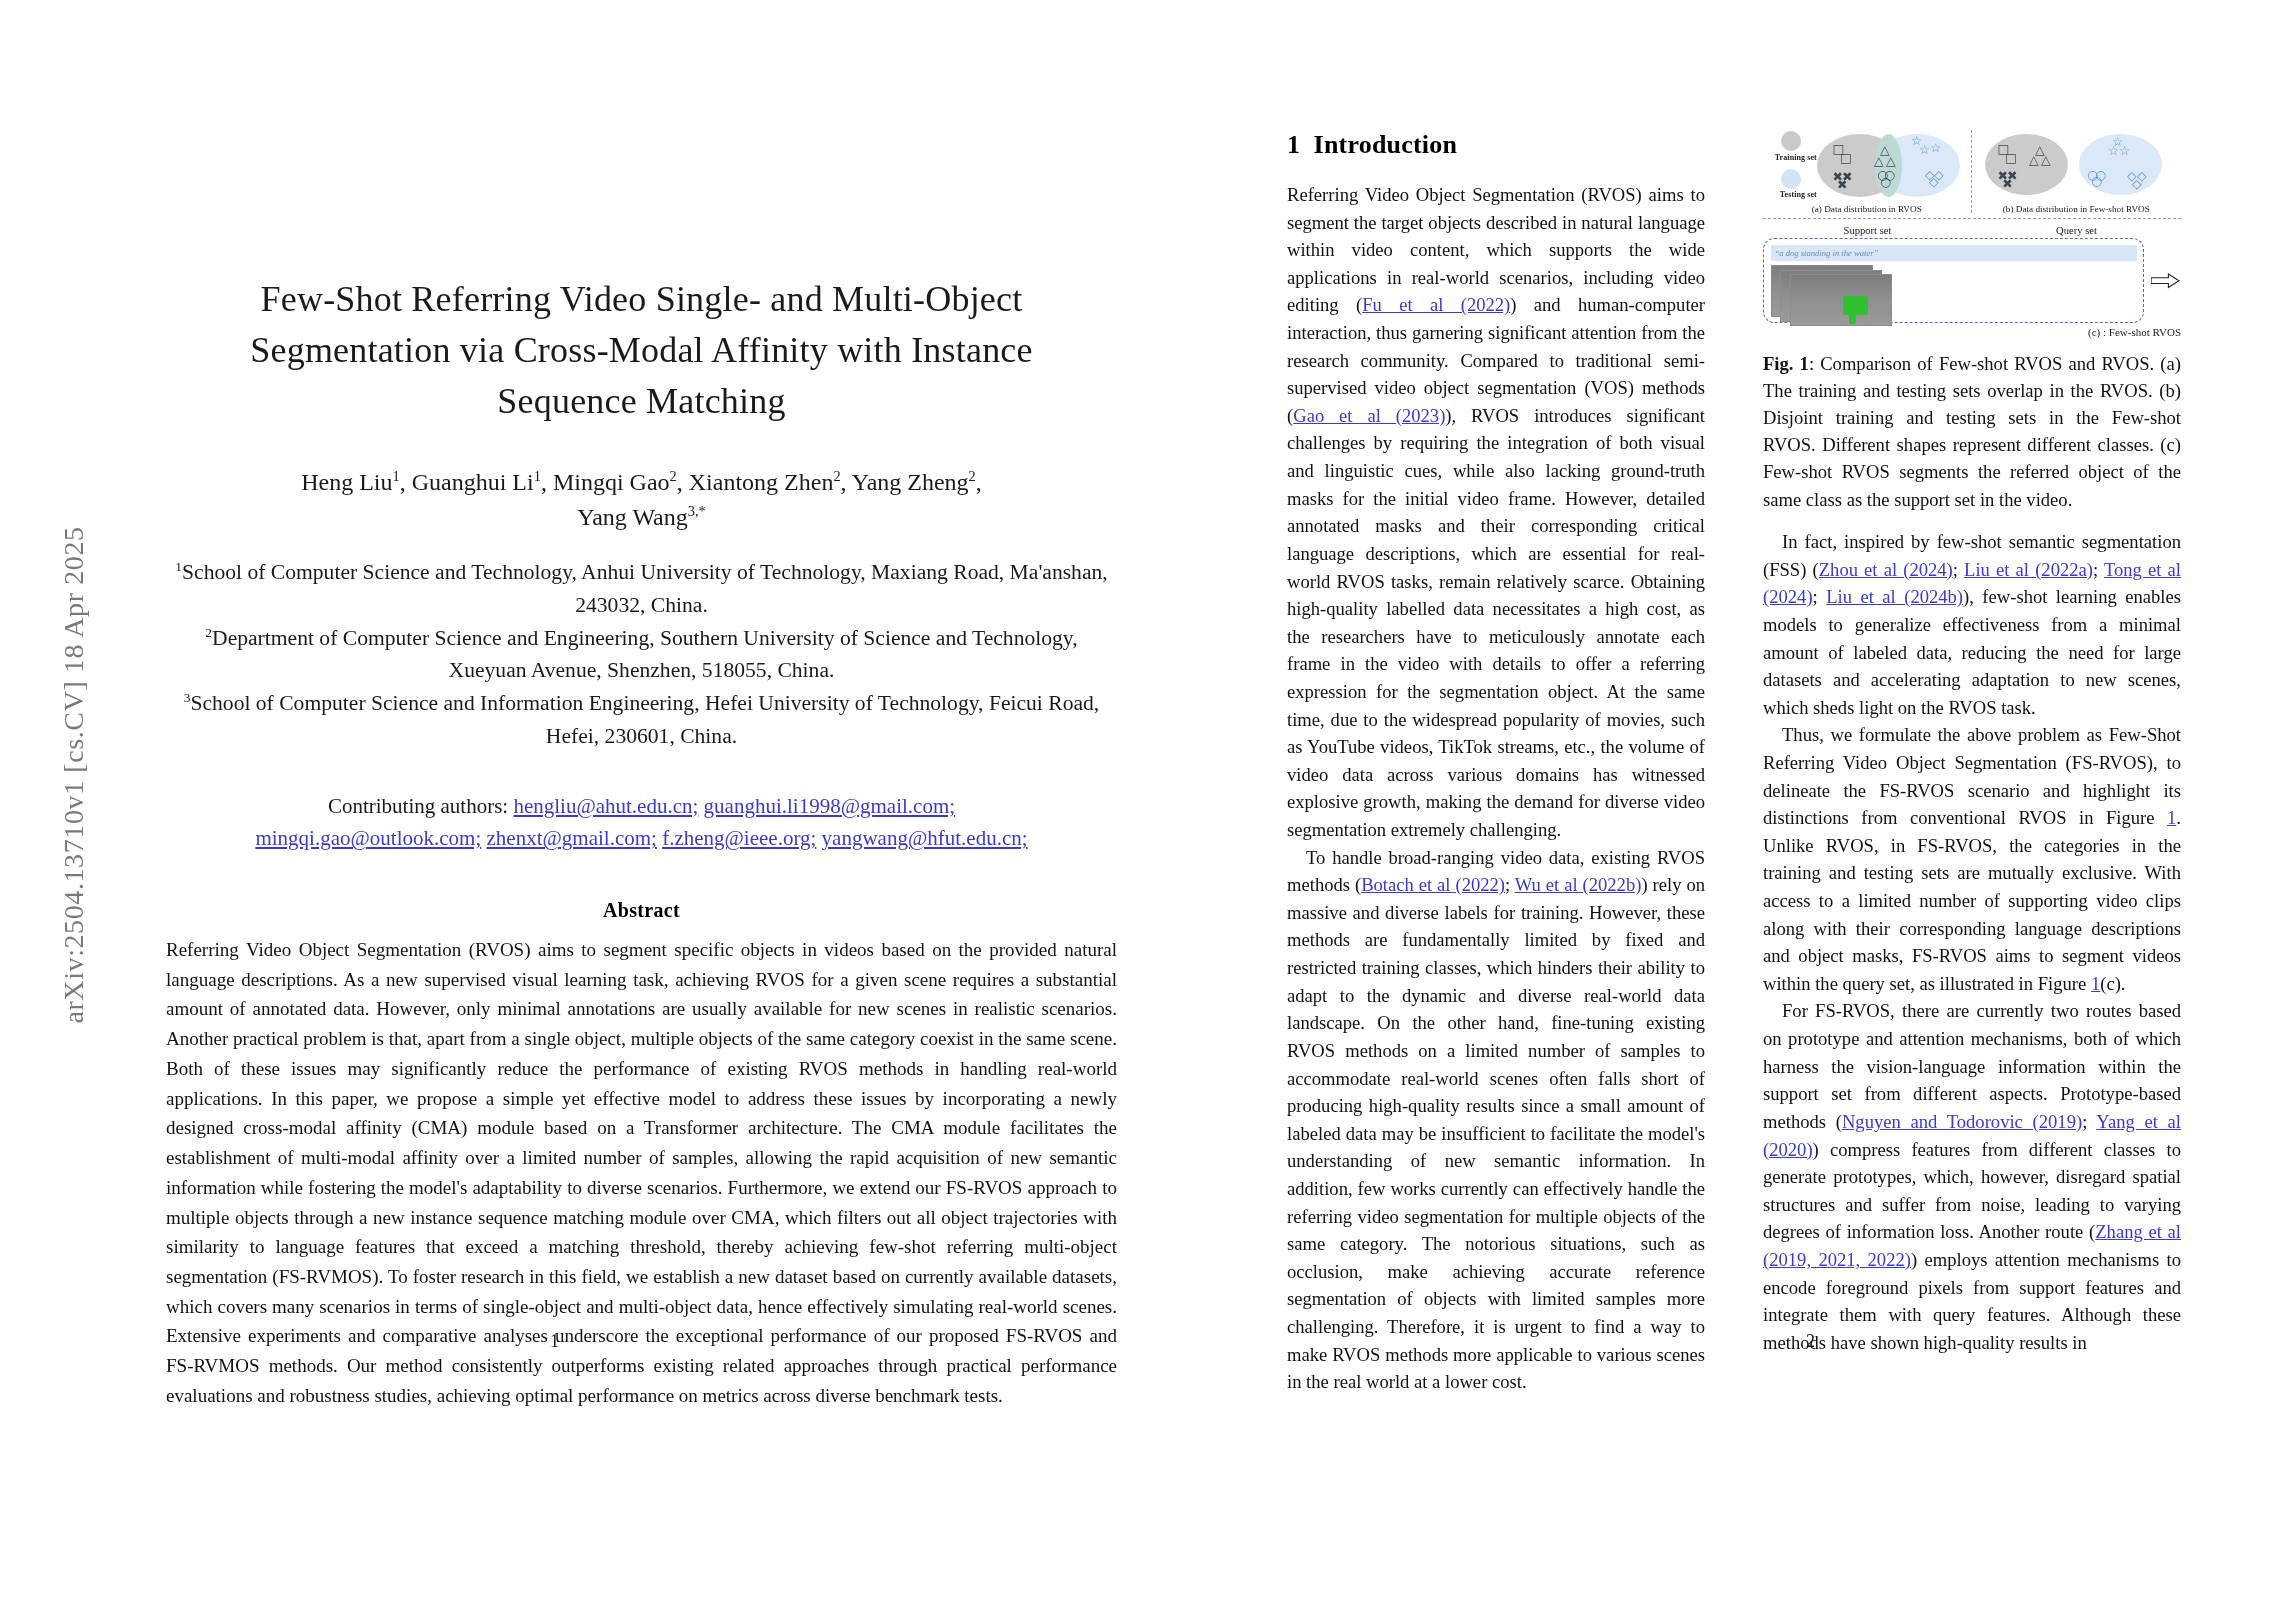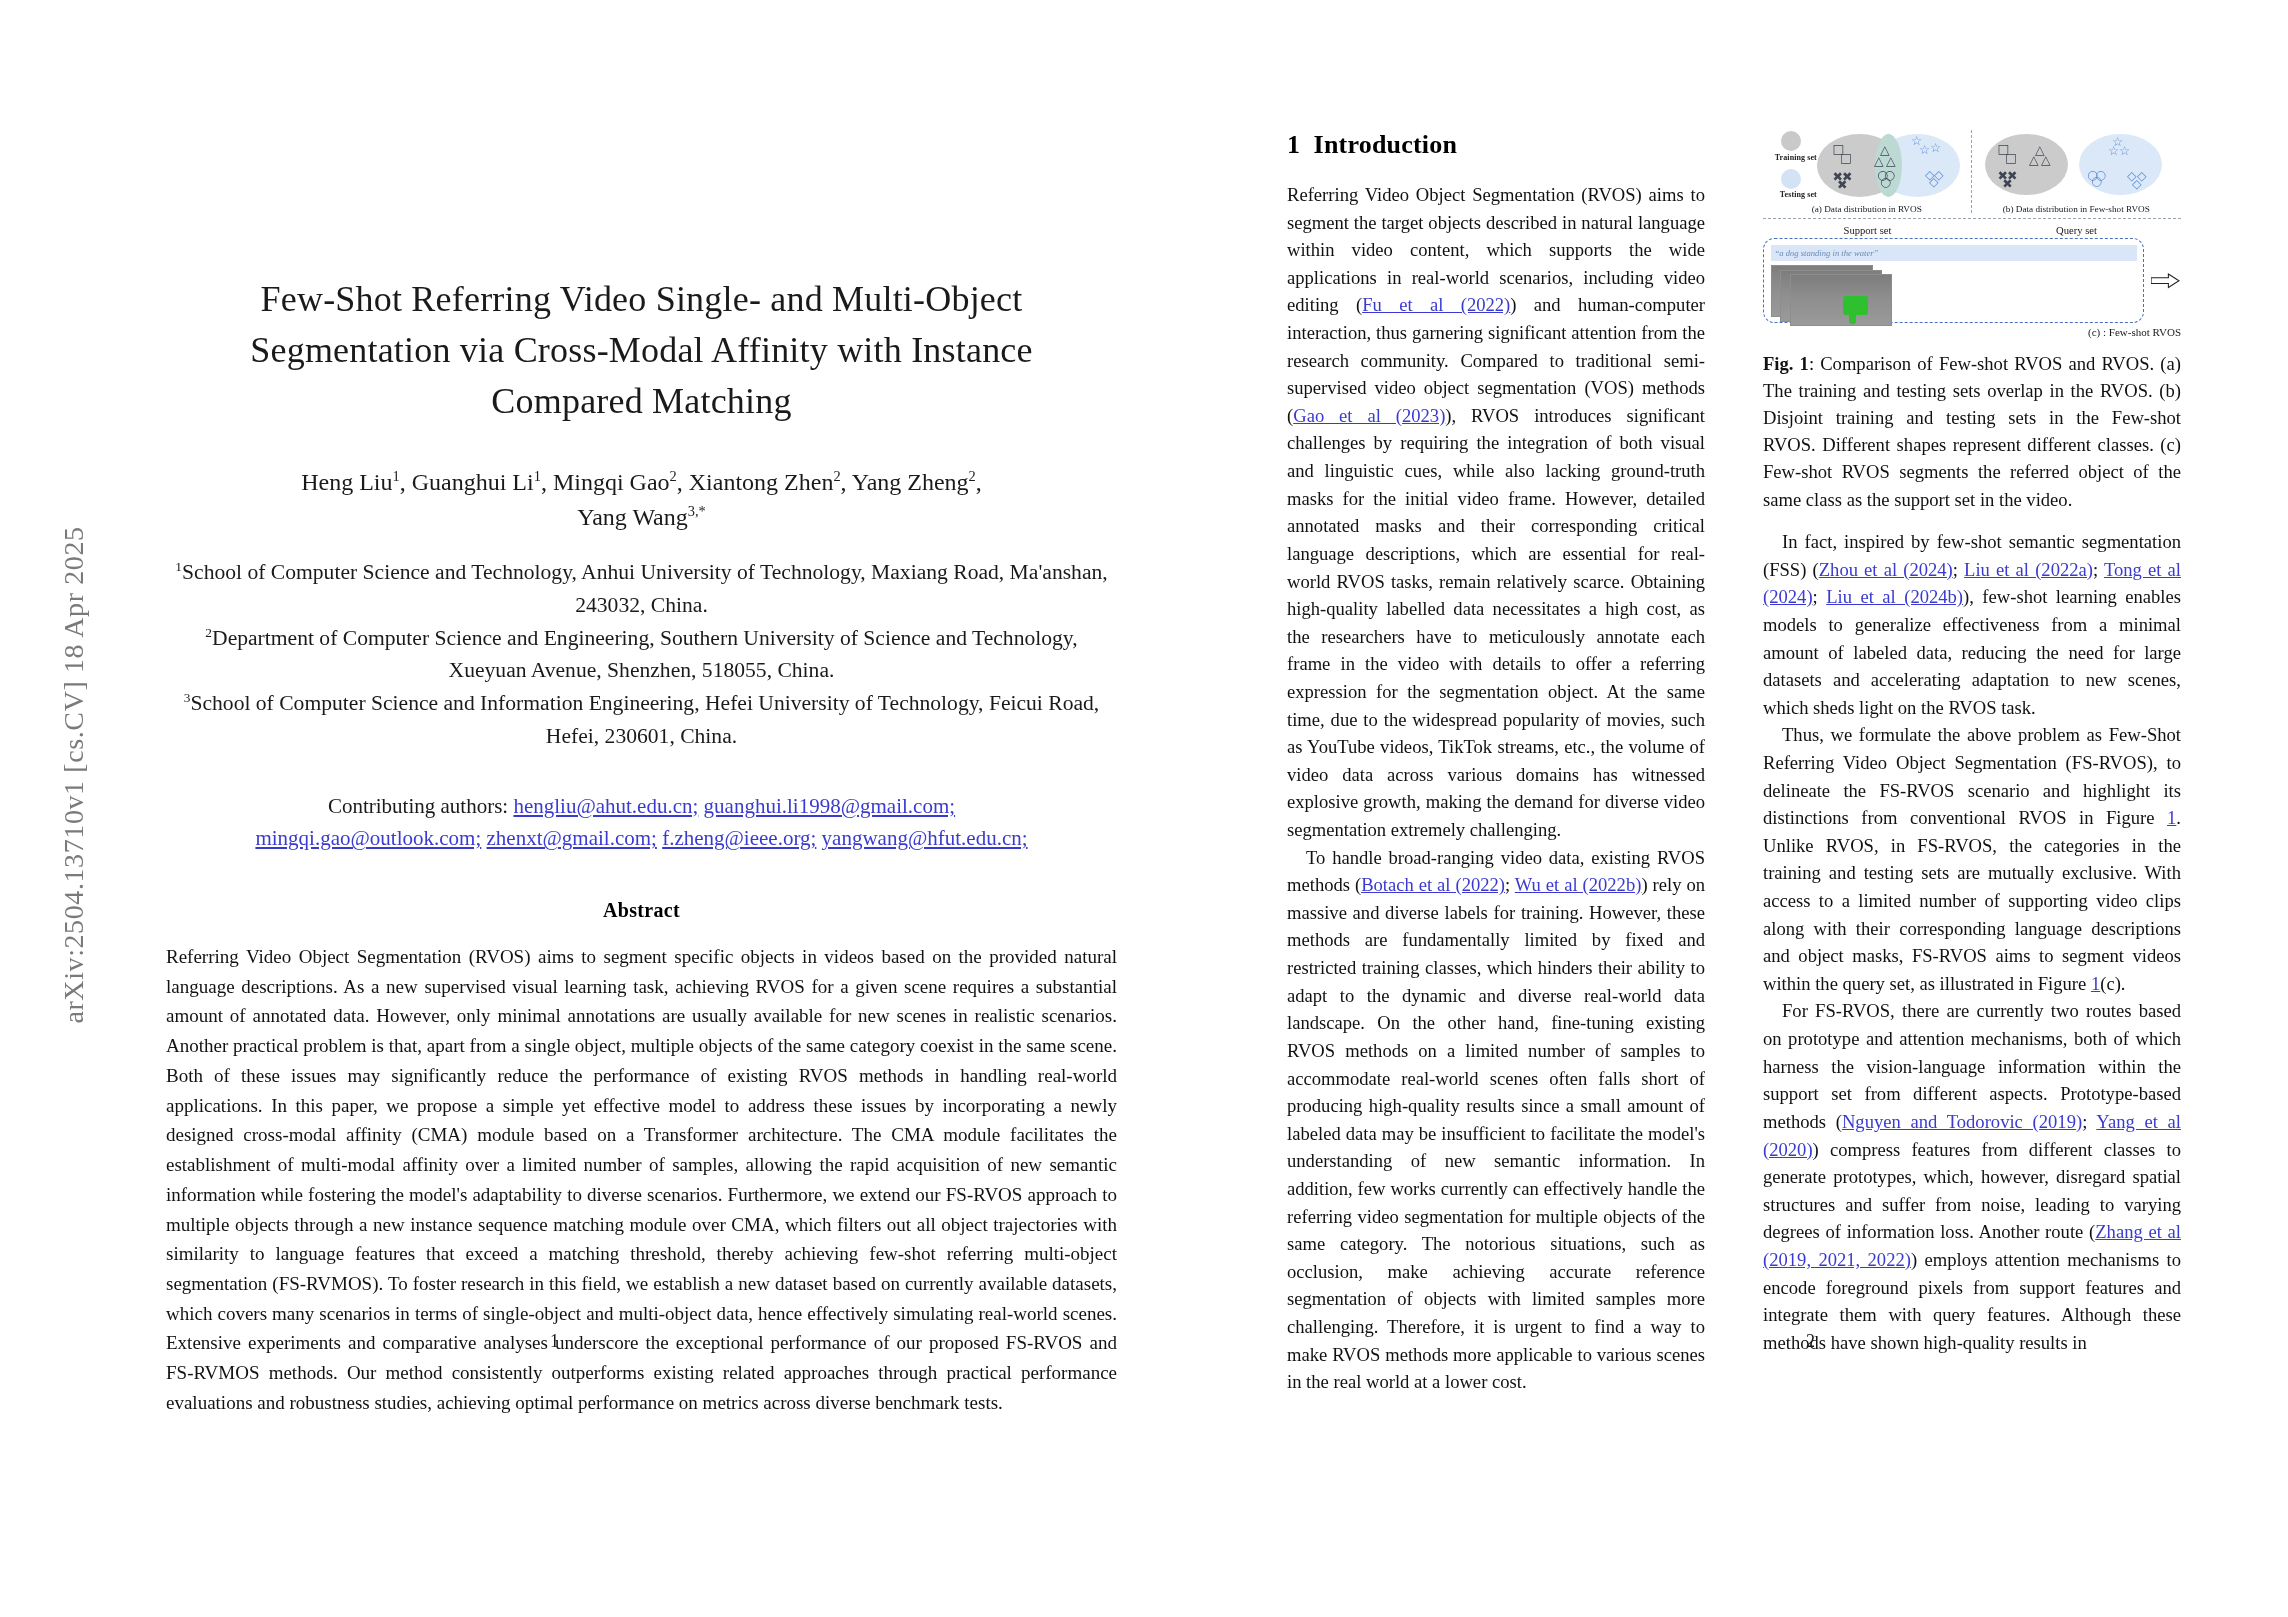--- a/index.html
+++ b/index.html
@@ -83,21 +83,21 @@
   }
   .mail { color: #3a3ad0; }
 
   #abstract-wrap {
     margin: 44px 53px 0 53px;
   }
   .abstract-head {
     text-align: center;
     font-weight: bold;
     font-size: 20px;
-    margin-bottom: 20px;
+    margin-bottom: 13px;
     letter-spacing: 0.3px;
   }
   .abstract-body {
     font-size: 19px;
     line-height: 1.565;
     text-align: justify;
     color: #121212;
   }
   .keywords-body {
     margin-top: 25px;
@@ -297,21 +297,21 @@
   .fig-caption b { font-weight: bold; margin-top: 16px; }
 </style>
 </head>
 <body>
 
 <div id="arxiv-stamp">arXiv:2504.13710v1  [cs.CV]  18 Apr 2025</div>
 
 <div id="page-one">
 
   <div id="title-block">
-    <div class="paper-title">Few-Shot Referring Video Single- and Multi-Object Segmentation via Cross-Modal Affinity with Instance Compared Matching</div>
+    <div class="paper-title">Few-Shot Referring Video Single- and Multi-Object Segmentation via Cross-Modal Affinity with Instance Sequence Matching</div>
 
     <div class="author-line">
       <span>Heng Liu</span><sup>1</sup><span>,  Guanghui Li</span><sup>1</sup><span>,  Mingqi Gao</span><sup>2</sup><span>,  Xiantong Zhen</span><sup>2</sup><span>,  Yang Zheng</span><sup>2</sup><span>,</span>
       <br>
       <span>Yang Wang</span><sup>3,*</sup>
     </div>
 
     <div class="affil-block">
       <span class="affil-line"><sup>1</sup><span>School of Computer Science and Technology, Anhui University of Technology, Maxiang Road, Ma'anshan, 243032, China.</span></span>
       <span class="affil-line"><sup>2</sup><span>Department of Computer Science and Engineering, Southern University of Science and Technology, Xueyuan Avenue, Shenzhen, 518055, China.</span></span>

